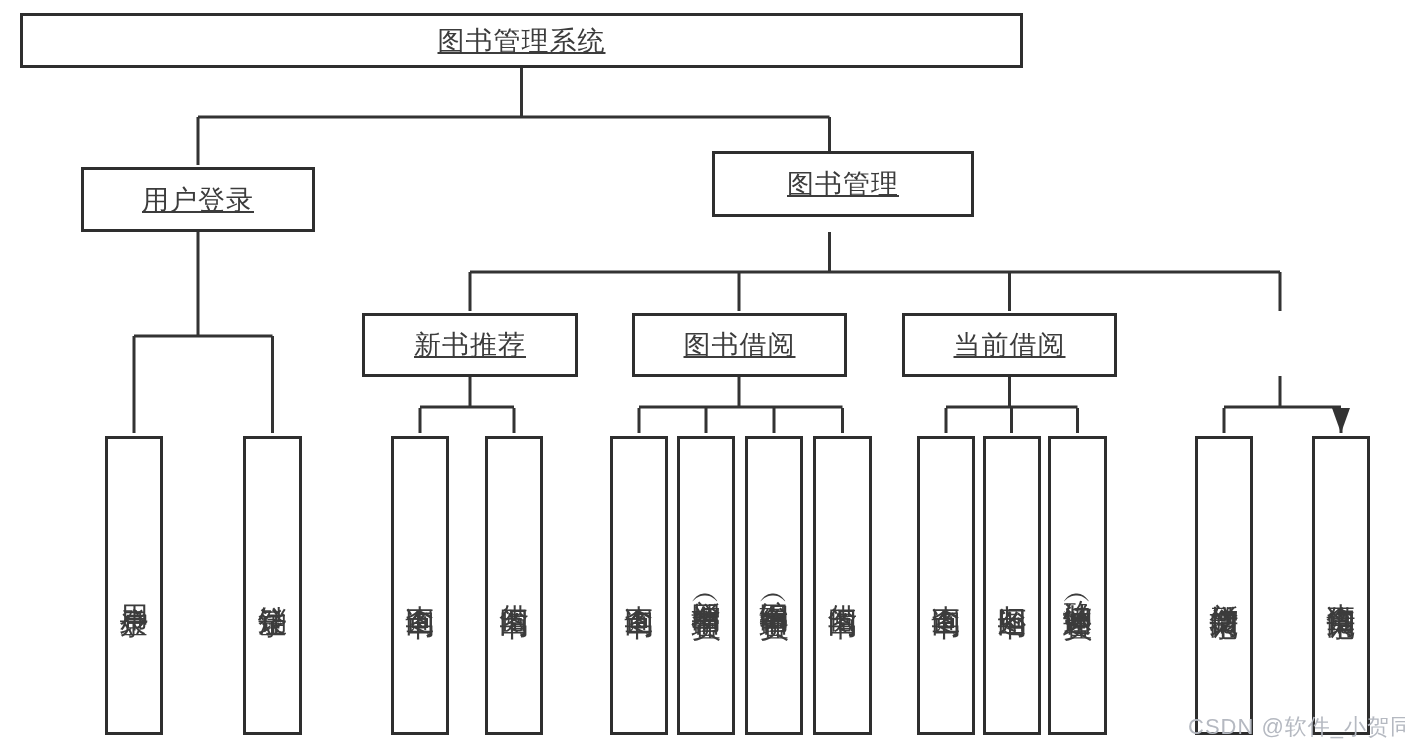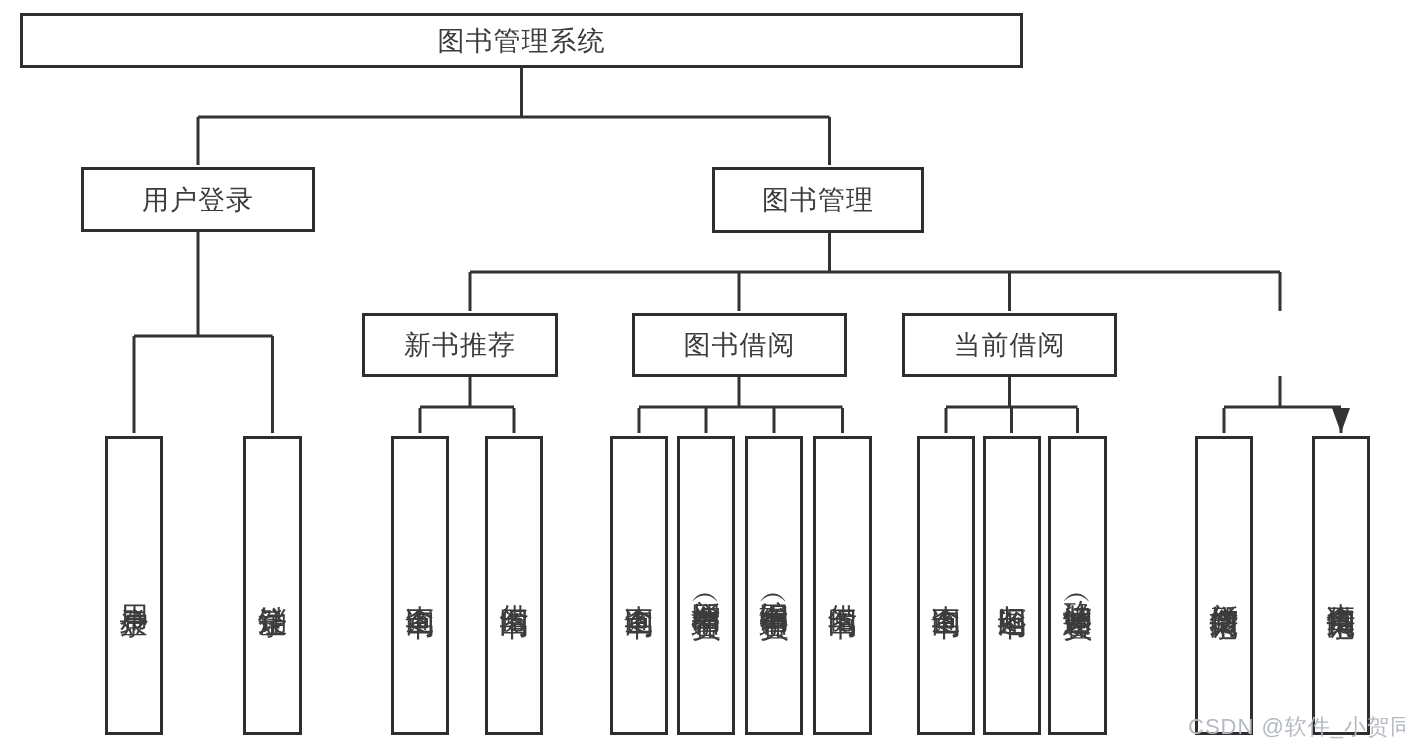--- a/index.html
+++ b/index.html
@@ -1,21 +1,21 @@
 <!DOCTYPE html>
 <html><head>
 <meta charset="utf-8">
 <style>
   html,body{margin:0;padding:0;background:#ffffff;}
   body{font-family:"Liberation Sans","DejaVu Sans",sans-serif;}
   .canvas{position:relative;width:1405px;height:747px;background:#ffffff;overflow:hidden;}
   .connectors{position:absolute;left:0;top:0;z-index:1;}
   .node{position:absolute;z-index:2;background:#ffffff;border:3px solid #2e2e2e;
         display:flex;align-items:center;justify-content:center;box-sizing:border-box;}
-  .hlabel{font-size:27px;letter-spacing:1px;color:#3c3c3c;font-weight:500;white-space:nowrap;}
+  .hlabel{font-size:27px;letter-spacing:1px;color:#3c3c3c;font-weight:500;white-space:nowrap;text-decoration:underline;}
   .vlabel{writing-mode:vertical-rl;text-orientation:mixed;font-size:29px;line-height:1.07;
           letter-spacing:2px;color:#3c3c3c;font-weight:500;white-space:nowrap;}
   .watermark{position:absolute;z-index:3;font-size:22px;letter-spacing:1px;color:#b5b9c1;white-space:nowrap;}
 </style>
 </head>
 <body>
 
 <div class="canvas">
 
   <svg class="connectors" width="1405" height="747" viewBox="0 0 1405 747">
@@ -42,25 +42,25 @@
              M1224 408 V433 M1341 408 V433" fill="none" stroke="#333333" stroke-width="3" marker-end="url(#arw)"></path>
   </svg>
 
   <div class="node" style="left:20px;top:13px;width:1003px;height:55px">
     <span class="hlabel">图书管理系统</span>
   </div>
 
   <div class="node" style="left:81px;top:167px;width:234px;height:65px">
     <span class="hlabel">用户登录</span>
   </div>
-  <div class="node" style="left:712px;top:167px;width:212px;height:66px">
+  <div class="node" style="left:712px;top:151px;width:262px;height:66px">
     <span class="hlabel">图书管理</span>
   </div>
 
-  <div class="node" style="left:362px;top:313px;width:196px;height:64px">
+  <div class="node" style="left:362px;top:313px;width:216px;height:64px">
     <span class="hlabel">新书推荐</span>
   </div>
   <div class="node" style="left:902px;top:313px;width:215px;height:64px">
     <span class="hlabel">当前借阅</span>
   </div>
   <div class="node" style="left:632px;top:313px;width:215px;height:64px">
     <span class="hlabel">图书借阅</span>
   </div>
 
   <div class="node" style="left:105px;top:436px;width:58px;height:299px">

